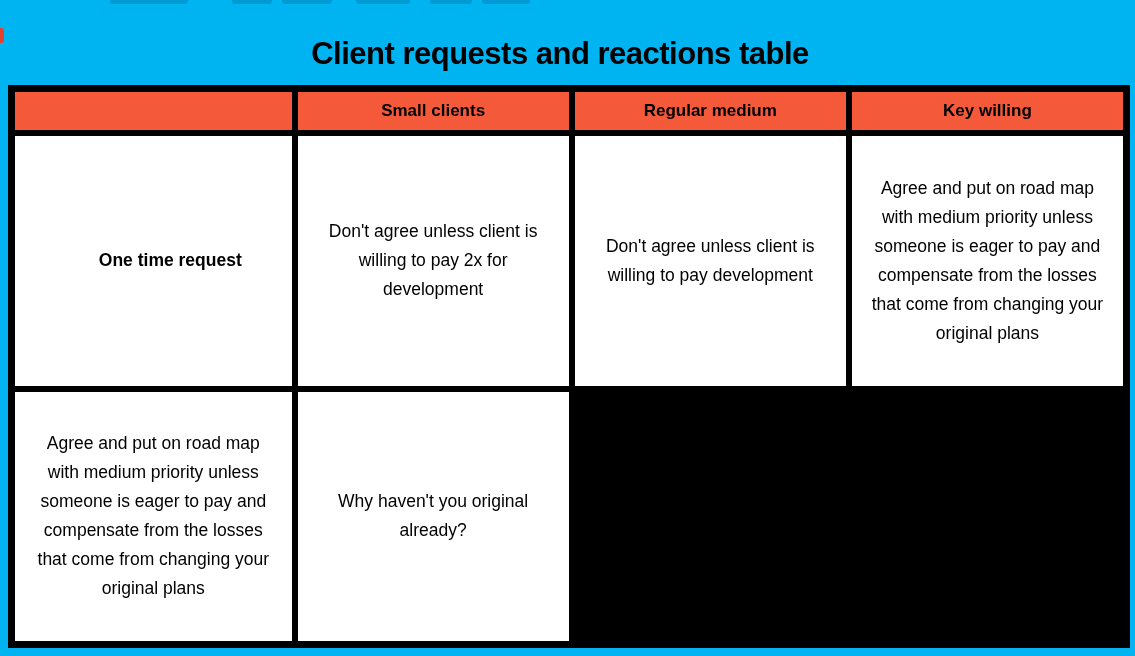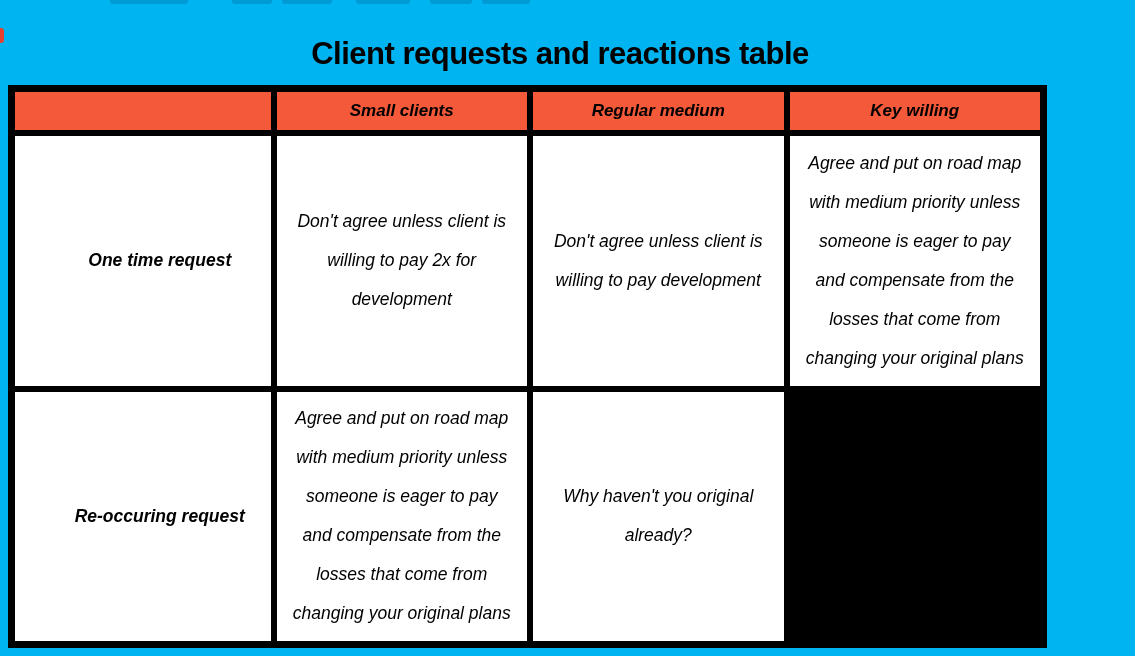--- a/index.html
+++ b/index.html
@@ -51,49 +51,48 @@
     font-size: 31px;
     font-weight: bold;
     letter-spacing: -0.5px;
     line-height: 42px;
   }
 
   .matrix-table {
     position: absolute;
     left: 8px;
     top: 85px;
-    width: 1039px;
+    width: 1122px;
     height: 563px;
     box-sizing: border-box;
     background: #000;
     padding: 7px;
     display: grid;
     grid-template-columns: 1.02fr 1fr 1fr 1fr;
     grid-template-rows: 38px 1fr 1fr;
     gap: 6px;
-    font-style: italic;
   }
 
   .cell {
     display: flex;
     align-items: center;
     justify-content: center;
     text-align: center;
     box-sizing: border-box;
     padding: 6px 14px;
   }
   .header-cell {
     background: #f4593a;
     font-weight: bold;
     font-size: 17px;
   }
   .body-cell {
     background: #ffffff;
     font-size: 17.5px;
-    line-height: 39px;
+    line-height: 29px;
   }
   .label-cell {
     background: #ffffff;
     font-weight: bold;
     font-size: 17.5px;
     padding-left: 48px;
   }
 </style>
 </head>
 <body>
@@ -113,17 +112,16 @@
   <div class="cell header-cell"></div>
   <div class="cell header-cell">Small clients</div>
   <div class="cell header-cell">Regular medium</div>
   <div class="cell header-cell">Key willing</div>
 
   <div class="cell label-cell">One time request</div>
   <div class="cell body-cell">Don't agree unless client is willing to pay 2x for development</div>
   <div class="cell body-cell">Don't agree unless client is willing to pay development</div>
   <div class="cell body-cell">Agree and put on road map with medium priority unless someone is eager to pay and compensate from the losses that come from changing your original plans</div>
 
-  <div class="cell label-cell">Re-occuring request</div>
   <div class="cell body-cell">Agree and put on road map with medium priority unless someone is eager to pay and compensate from the losses that come from changing your original plans</div>
   <div class="cell body-cell">Why haven't you original already?</div>
 
 </div>
 
 </body></html>

